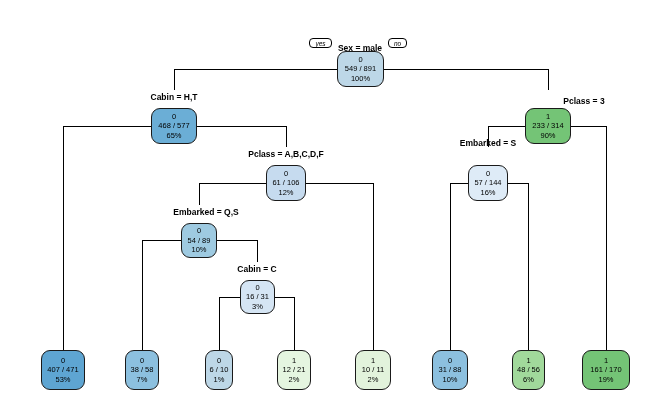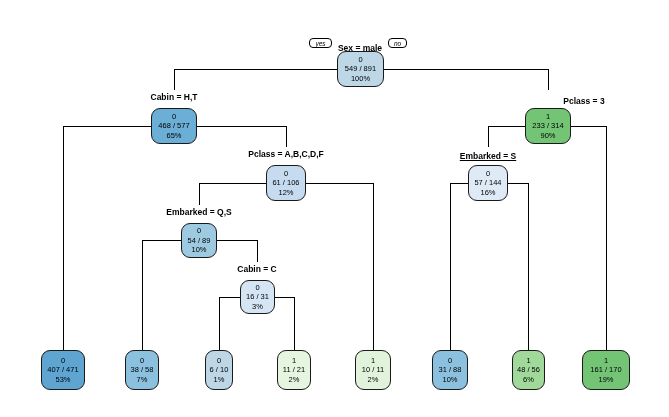--- a/index.html
+++ b/index.html
@@ -65,22 +65,22 @@
   <div class="vline" style="left:219px;top:297px;height:53px;"></div>
   <div class="vline" style="left:294px;top:297px;height:53px;"></div>
 
   <div class="branch-pill" style="left:309px;top:38px;width:23px;height:10px;">yes</div>
   <div class="branch-pill" style="left:388px;top:38px;width:19px;height:10px;">no</div>
 
   <div class="split-label" style="left:360px;top:35px;margin-top:8px;">Sex = male</div>
   <div class="split-label" style="left:174px;top:92px;">Cabin = H,T</div>
   <div class="split-label" style="left:548px;top:96px;margin-left:36px;">Pclass = 3</div>
   <div class="split-label" style="left:286px;top:149px;">Pclass = A,B,C,D,F</div>
-  <div class="split-label" style="left:488px;top:151px;text-decoration:underline;">Embarked = S</div>
-  <div class="split-label" style="left:199px;top:207px;">Embarked = Q,S</div>
+  <div class="split-label" style="left:488px;top:138px;">Embarked = S</div>
+  <div class="split-label" style="left:206px;top:207px;">Embarked = Q,S</div>
   <div class="split-label" style="left:257px;top:264px;">Cabin = C</div>
 
   <div class="node" style="left: 337px; top: 51px; width: 47px; height: 36px; background-color: rgb(189, 215, 231);">
     <div>0</div>
     <div>549 / 891</div>
     <div>100%</div>
   </div>
   <div class="node" style="left: 151px; top: 108px; width: 46px; height: 36px; background-color: rgb(107, 174, 214);">
     <div>0</div>
     <div>468 / 577</div>
@@ -122,21 +122,21 @@
     <div>38 / 58</div>
     <div>7%</div>
   </div>
   <div class="node" style="left: 205px; top: 350px; width: 28px; height: 40px; background-color: rgb(189, 215, 231);">
     <div>0</div>
     <div>6 / 10</div>
     <div>1%</div>
   </div>
   <div class="node" style="left: 277px; top: 350px; width: 34px; height: 40px; background-color: rgb(229, 245, 224);">
     <div>1</div>
-    <div>11 / 21</div>
+    <div>12 / 21</div>
     <div>2%</div>
   </div>
   <div class="node" style="left: 355px; top: 350px; width: 36px; height: 40px; background-color: rgb(226, 243, 220);">
     <div>1</div>
     <div>10 / 11</div>
     <div>2%</div>
   </div>
   <div class="node" style="left: 432px; top: 350px; width: 36px; height: 40px; background-color: rgb(140, 192, 223);">
     <div>0</div>
     <div>31 / 88</div>

